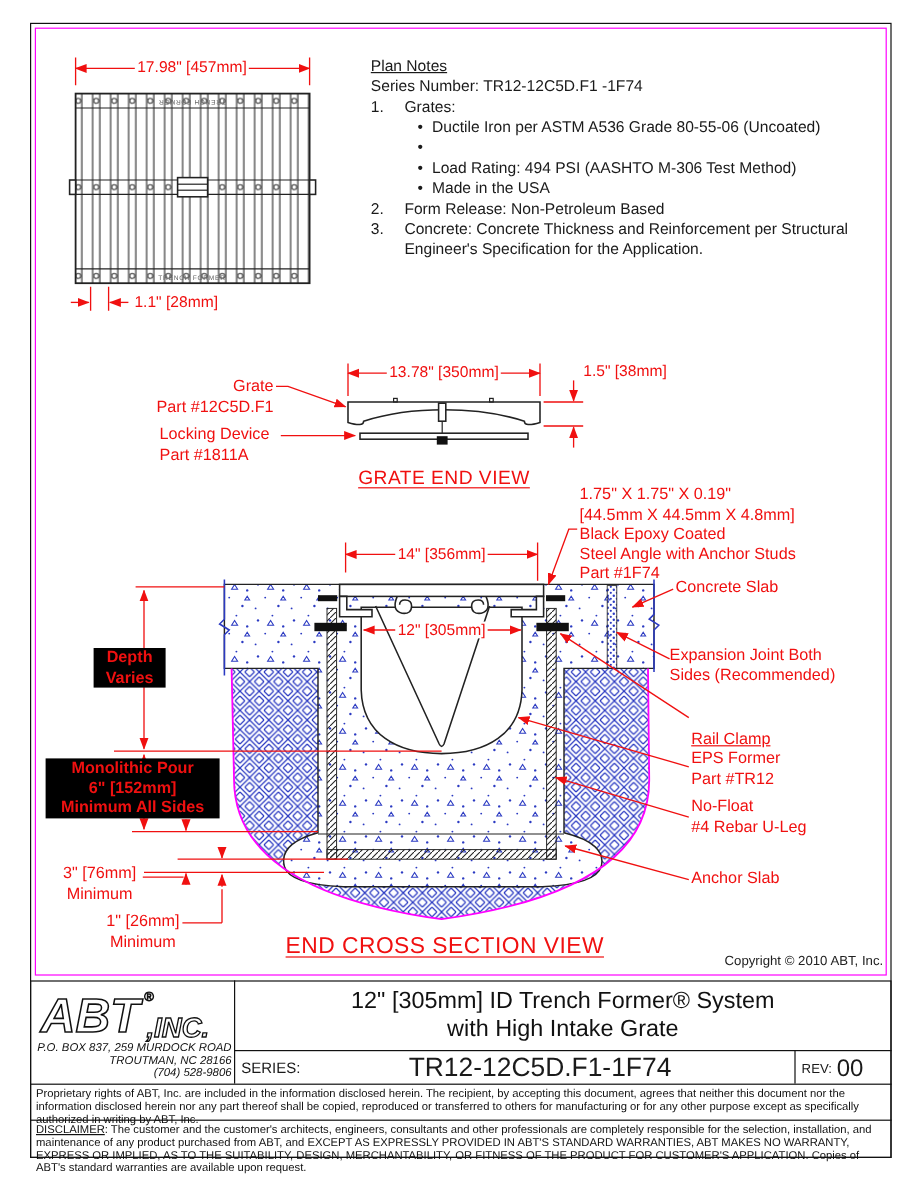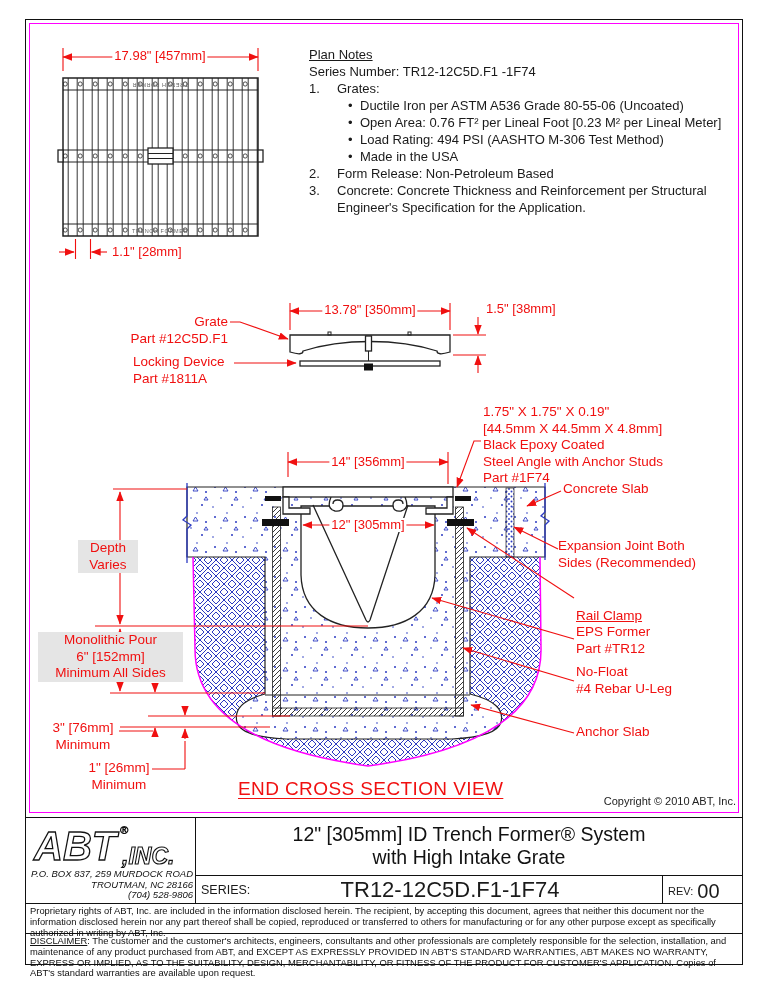--- a/index.html
+++ b/index.html
@@ -21,21 +21,21 @@
   .notes .u{text-decoration:underline;}
   .nrow{display:flex;}
   .nrow .num{width:28px;flex:none;}
   .brow{display:flex;margin-left:39px;}
   .brow .bl{width:12px;flex:none;}
   .brow .bl::before{content:"\2022";}
   .pre{white-space:pre-line;}
   .dim{position:absolute;color:#f01010;font-size:13px;line-height:14px;background:#fff;
        padding:0 2px;white-space:nowrap;}
   .rlabel{position:absolute;color:#f01010;font-size:13.5px;line-height:16.5px;}
-  .bg{background:#e5e5e5;}
+  .bg{background:#000000;font-weight:bold;}
   .vtitle{position:absolute;color:#f01010;font-size:16px;letter-spacing:.4px;
           text-decoration:underline;text-underline-offset:3px;text-align:center;white-space:nowrap;}
   .copyright{position:absolute;left:400px;top:795px;width:336px;text-align:right;font-size:11px;color:#222;}
   
   .tbline{position:absolute;border-top:1.2px solid #111;}
   .tbvline{position:absolute;border-left:1.2px solid #111;}
   .addr{position:absolute;left:27px;top:869px;width:166px;text-align:right;
         font-size:9.5px;line-height:10.5px;color:#111;font-style:italic;}
   .tb-title{position:absolute;left:196px;top:818px;width:546px;height:56px;display:flex;
             flex-direction:column;align-items:center;justify-content:center;
@@ -194,21 +194,20 @@
     <div class="nrow">
         <span class="num">1.</span>
       <span>Grates:</span>
       </div>
     <div class="brow">
         <span class="bl"></span>
       <span>Ductile Iron per ASTM A536 Grade 80-55-06 (Uncoated)</span>
       </div>
     <div class="brow">
         <span class="bl"></span>
-      <span>Open Area: 0.76 FT² per Lineal Foot [0.23 M² per Lineal Meter]</span>
       </div>
     <div class="brow">
         <span class="bl"></span>
       <span>Load Rating: 494 PSI (AASHTO M-306 Test Method)</span>
       </div>
     <div class="brow">
         <span class="bl"></span>
       <span>Made in the USA</span>
       </div>
     <div class="nrow">
@@ -221,20 +220,21 @@
 Engineer's Specification for the Application.</span>
       </div>
   </div>
 
   <div class="dim" style="left:370px;top:303px;transform:translateX(-50%);">13.78" [350mm]</div>
   <div class="dim" style="left:484px;top:302px;background:transparent;">1.5" [38mm]</div>
   <div class="rlabel pre" style="left:128px;top:314px;width:100px;text-align:right;">Grate
 Part #12C5D.F1</div>
   <div class="rlabel pre" style="left:133px;top:354px;width:100px;text-align:left;">Locking Device
 Part #1811A</div>
+  <div class="vtitle" style="left:270px;top:390px;width:200px;">GRATE END VIEW</div>
 
   <div class="rlabel pre" style="left:483px;top:404px;width:260px;">1.75" X 1.75" X 0.19"
 [44.5mm X 44.5mm X 4.8mm]
 Black Epoxy Coated
 Steel Angle with Anchor Studs
 Part #1F74</div>
   <div class="rlabel" style="left:563px;top:481px;">Concrete Slab</div>
   <div class="rlabel pre" style="left:558px;top:538px;">Expansion Joint Both
 Sides (Recommended)</div>
   <div class="rlabel" style="left:576px;top:608px;text-decoration:underline;">Rail Clamp</div>

